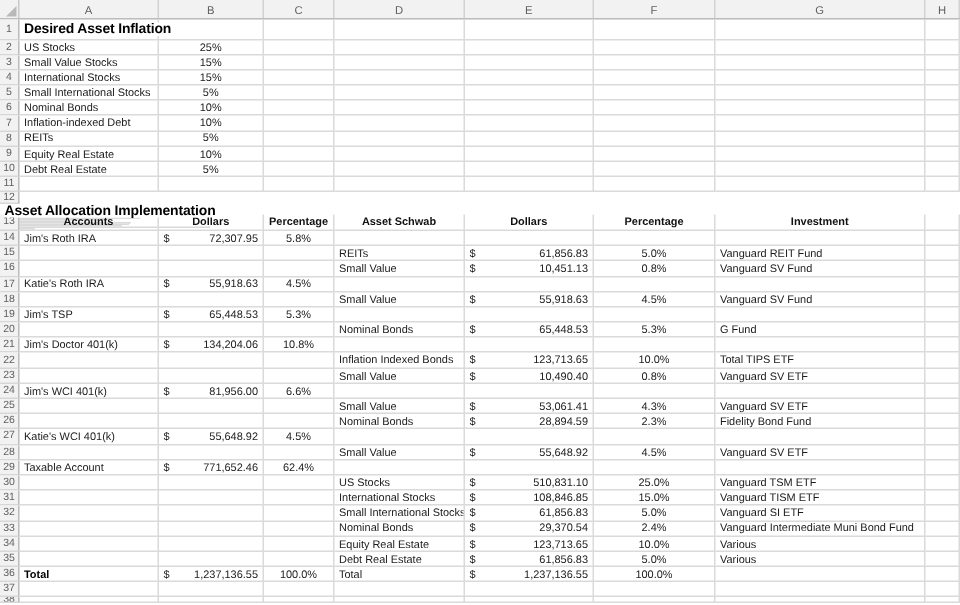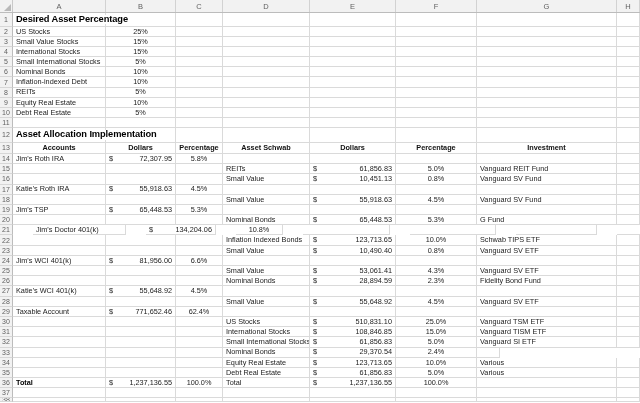--- a/index.html
+++ b/index.html
@@ -75,21 +75,21 @@
       <div class="colhead" style="width: 86px;">E</div>
       <div class="colhead" style="width: 81px;">F</div>
       <div class="colhead" style="width: 140px;">G</div>
       <div class="colhead" style="width: 23px;">H</div>
     </div>
   <div>
 
   <div class="row" style="height: 14px;">
         <div class="rowhead">1</div>
         <div class="cell k-title" style="width: 93px;">
-          <span class="t">Desired Asset Percentage</span>
+          <span class="t">Desired Asset Inflation</span>
         </div>
         <div class="cell" style="width: 70px;"></div>
         <div class="cell" style="width: 47px;"></div>
         <div class="cell" style="width: 87px;"></div>
         <div class="cell" style="width: 86px;"></div>
         <div class="cell" style="width: 81px;"></div>
         <div class="cell" style="width: 140px;"></div>
         <div class="cell" style="width: 23px;"></div>
       </div>
       <div class="row" style="height: 10.1px;">
@@ -195,21 +195,21 @@
         <div class="rowhead">11</div>
         <div class="cell" style="width: 93px;"></div>
         <div class="cell" style="width: 70px;"></div>
         <div class="cell" style="width: 47px;"></div>
         <div class="cell" style="width: 87px;"></div>
         <div class="cell" style="width: 86px;"></div>
         <div class="cell" style="width: 81px;"></div>
         <div class="cell" style="width: 140px;"></div>
         <div class="cell" style="width: 23px;"></div>
       </div>
-      <div class="row" style="height: 15px;">
+      <div class="row" style="height: 15px; flex-direction: column;">
         <div class="rowhead">12</div>
         <div class="cell k-title" style="width: 93px;">
           <span class="t">Asset Allocation Implementation</span>
         </div>
         <div class="cell" style="width: 70px;"></div>
         <div class="cell" style="width: 47px;"></div>
         <div class="cell" style="width: 87px;"></div>
         <div class="cell" style="width: 86px;"></div>
         <div class="cell" style="width: 81px;"></div>
         <div class="cell" style="width: 140px;"></div>
@@ -317,21 +317,21 @@
         <div class="cell" style="width: 47px;"></div>
         <div class="cell k-text" style="width: 87px;">Nominal Bonds</div>
         <div class="cell k-money" style="width: 86px;">
           <span class="cur">$</span>
           <span class="amt">65,448.53</span>
         </div>
         <div class="cell k-pct" style="width: 81px;">5.3%</div>
         <div class="cell k-text" style="width: 140px;">G Fund</div>
         <div class="cell" style="width: 23px;"></div>
       </div>
-      <div class="row" style="height: 10.2px; gap: 20px;">
+      <div class="row" style="height: 10.2px;">
         <div class="rowhead">21</div>
         <div class="cell k-text" style="width: 93px;">Jim's Doctor 401(k)</div>
         <div class="cell k-money" style="width: 70px;">
           <span class="cur">$</span>
           <span class="amt">134,204.06</span>
         </div>
         <div class="cell k-pct" style="width: 47px;">10.8%</div>
         <div class="cell" style="width: 87px;"></div>
         <div class="cell" style="width: 86px;"></div>
         <div class="cell" style="width: 81px;"></div>
@@ -342,21 +342,21 @@
         <div class="rowhead">22</div>
         <div class="cell" style="width: 93px;"></div>
         <div class="cell" style="width: 70px;"></div>
         <div class="cell" style="width: 47px;"></div>
         <div class="cell k-text" style="width: 87px;">Inflation Indexed Bonds</div>
         <div class="cell k-money" style="width: 86px;">
           <span class="cur">$</span>
           <span class="amt">123,713.65</span>
         </div>
         <div class="cell k-pct" style="width: 81px;">10.0%</div>
-        <div class="cell k-text" style="width: 140px;">Schwab TIPS ETF</div>
+        <div class="cell k-text" style="width: 140px;">Total TIPS ETF</div>
         <div class="cell" style="width: 23px;"></div>
       </div>
       <div class="row" style="height: 10.2px;">
         <div class="rowhead">23</div>
         <div class="cell" style="width: 93px;"></div>
         <div class="cell" style="width: 70px;"></div>
         <div class="cell" style="width: 47px;"></div>
         <div class="cell k-text" style="width: 87px;">Small Value</div>
         <div class="cell k-money" style="width: 86px;">
           <span class="cur">$</span>
@@ -496,20 +496,21 @@
         <div class="rowhead">33</div>
         <div class="cell" style="width: 93px;"></div>
         <div class="cell" style="width: 70px;"></div>
         <div class="cell" style="width: 47px;"></div>
         <div class="cell k-text" style="width: 87px;">Nominal Bonds</div>
         <div class="cell k-money" style="width: 86px;">
           <span class="cur">$</span>
           <span class="amt">29,370.54</span>
         </div>
         <div class="cell k-pct" style="width: 81px;">2.4%</div>
+        <div class="cell k-text" style="width: 140px;">Vanguard Intermediate Muni Bond Fund</div>
         <div class="cell" style="width: 23px;"></div>
       </div>
       <div class="row" style="height: 10.2px;">
         <div class="rowhead">34</div>
         <div class="cell" style="width: 93px;"></div>
         <div class="cell" style="width: 70px;"></div>
         <div class="cell" style="width: 47px;"></div>
         <div class="cell k-text" style="width: 87px;">Equity Real Estate</div>
         <div class="cell k-money" style="width: 86px;">
           <span class="cur">$</span>

